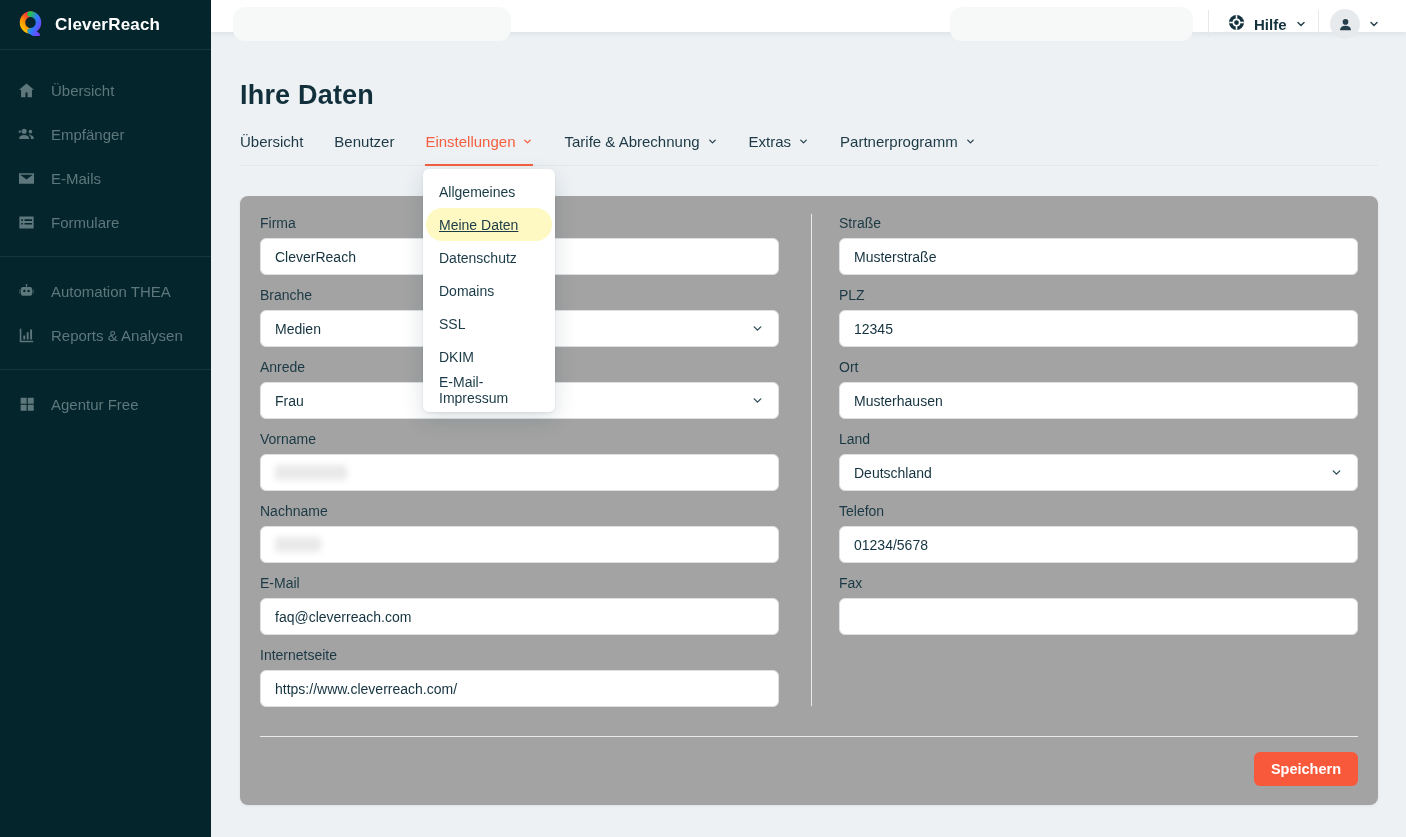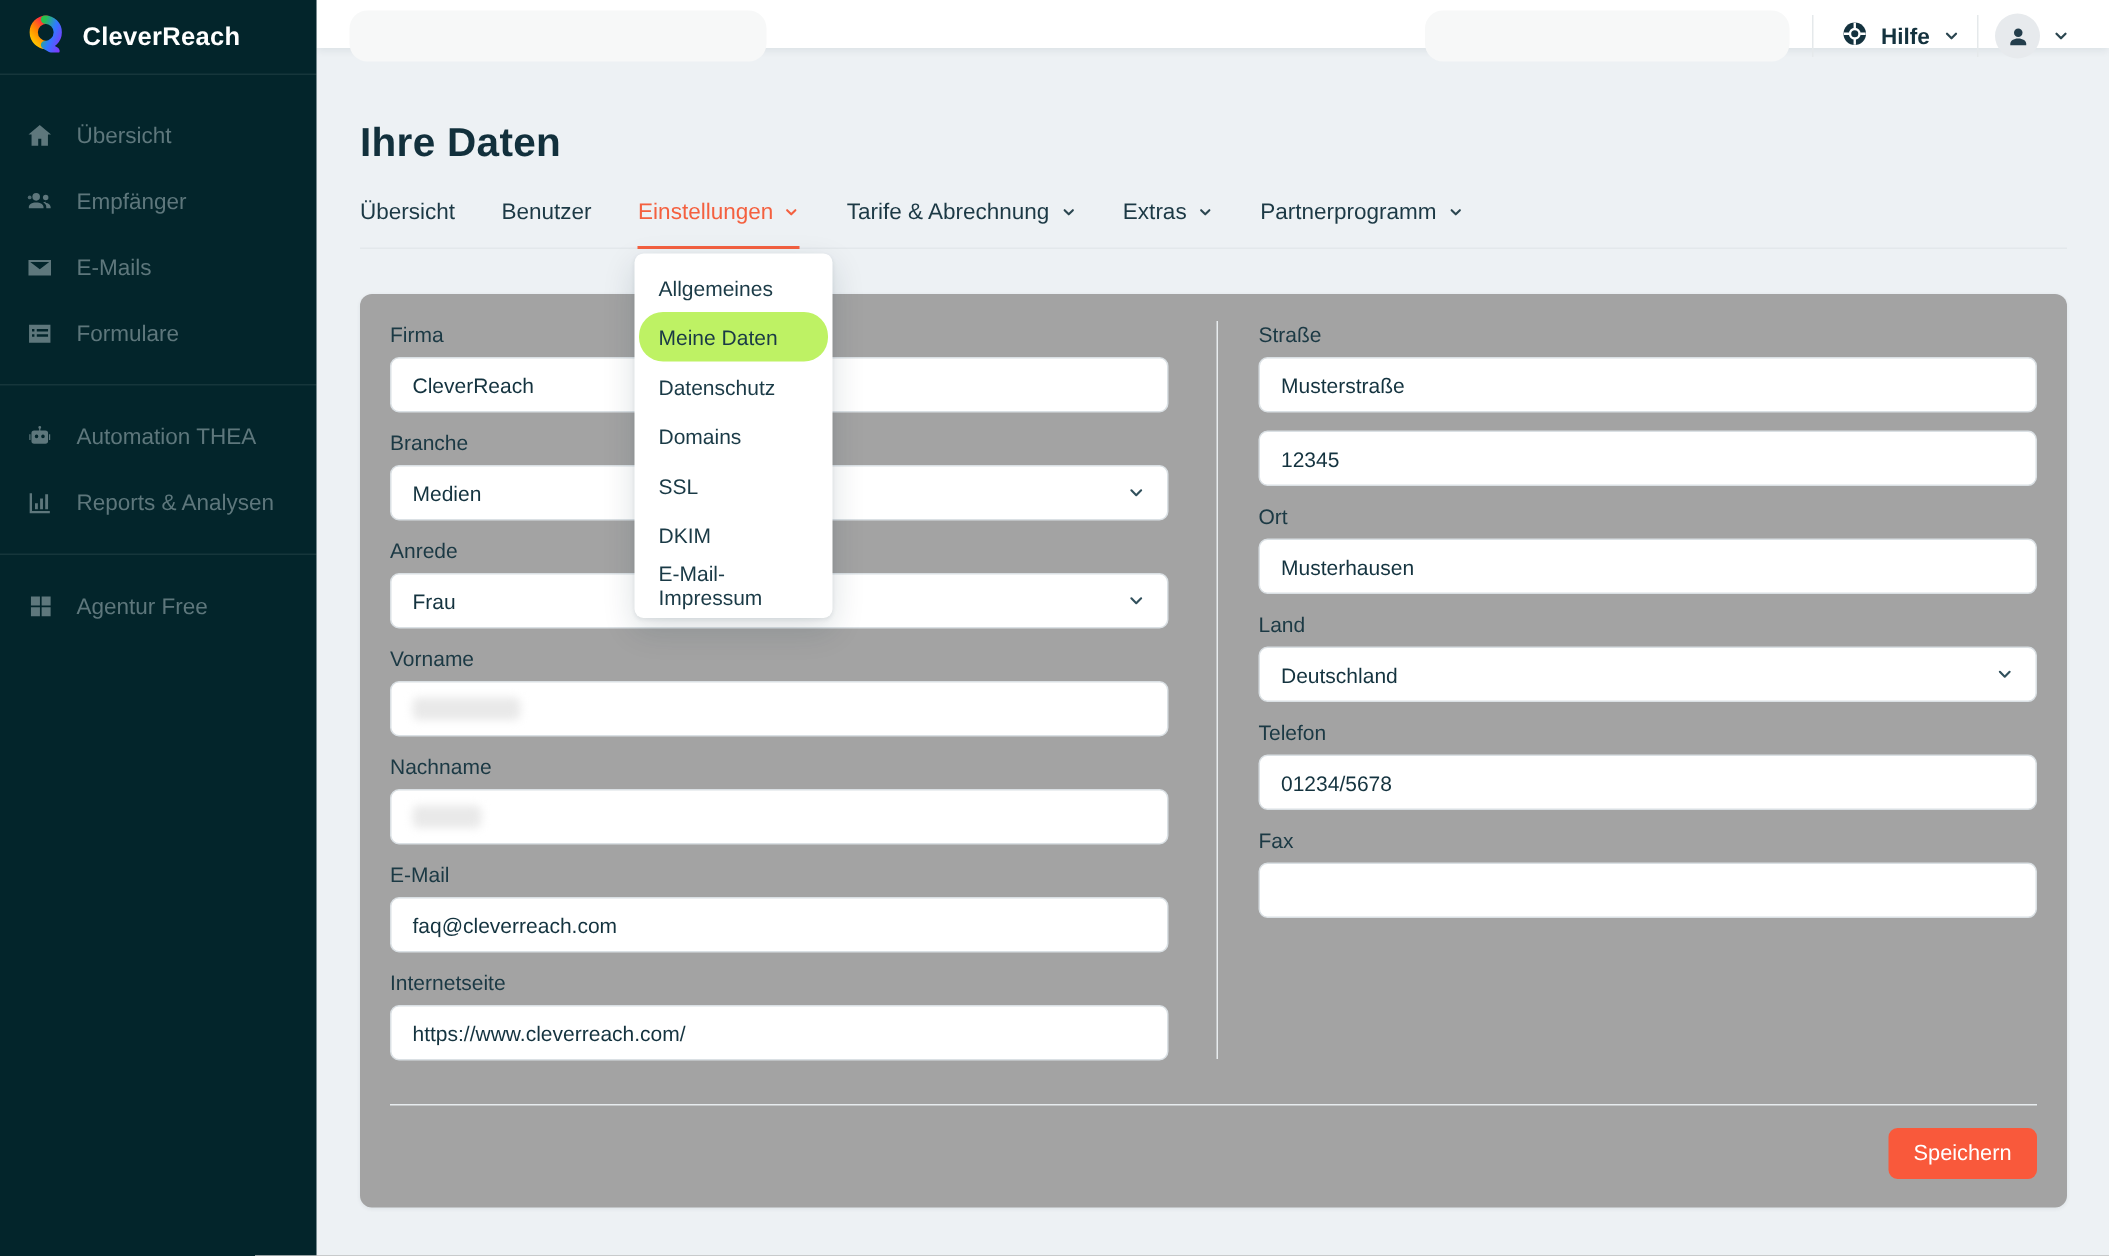--- a/index.html
+++ b/index.html
@@ -81,21 +81,21 @@
   .dropdown {
     position:absolute; left:423px; top:169px; width:132px;
     background:#FFFFFF; border-radius:6px; z-index:40;
     box-shadow:0 8px 22px rgba(16,42,54,.14), 0 1px 3px rgba(16,42,54,.08);
     padding:6px 0;
   }
   .dropdown-item {
     height:33px; display:flex; align-items:center;
     padding:0 16px; font-size:14px; color:#1A3A46; cursor:pointer;
   }
-  .dropdown-item.highlighted { background:#bef264; border-radius:16px; margin:0 3px; padding:0 13px; }
+  .dropdown-item.highlighted { background:#fef9c3; border-radius:16px; margin:0 3px; padding:0 13px;text-decoration:underline; }
 
   
   .card {
     position:absolute; left:240px; top:196px; width:1138px; height:609px;
     background:#a3a3a3; border-radius:8px; z-index:5;
     box-shadow:0 1px 3px rgba(16,42,54,.07);
   }
   .col { position:absolute; top:19px; width:519px; }
   .col-left { left:20px; }
   .col-right { left:599px; }
@@ -112,21 +112,21 @@
   .select-box .chev { color:#31505C; }
   .redact {
     position:absolute; left:15px; top:11px; height:15px; border-radius:4px;
     background:#E9E9E9; filter:blur(3px);
   }
   .redact-wide { width:72px; } .redact-narrow { width:46px; }
   .card-divider { position:absolute; left:20px; top:540px; width:1098px; height:1px; background:#E7EBEE; }
   .save-btn {
     position:absolute; right:20px; top:556px; height:34px;
     background:#F9593B; color:#FFFFFF; border:none; border-radius:6px;
-    font-family:"Liberation Sans", sans-serif; font-size:14.5px; font-weight:400;
+    font-family:"Liberation Sans", sans-serif; font-size:14.5px; font-weight:700;
     padding:0 17px; cursor:pointer;
   }
 </style>
 </head>
 <body>
 
 <aside class="sidebar">
   <div class="logo-row">
     <span class="ic">
       <svg width="30" height="26" viewBox="0 0 30 26" aria-hidden="true">
@@ -374,20 +374,21 @@
   <div class="col-divider"></div>
 
   <div class="col col-right">
     <div class="field">
       <label class="field-label">Straße</label>
       <div class="input-wrap">
         <input class="text-input" type="text" value="Musterstraße" style="">
       </div>
     </div>
     <div class="field">
+      <label class="field-label">PLZ</label>
       <div class="input-wrap">
         <input class="text-input" type="text" value="12345" style="">
       </div>
     </div>
     <div class="field">
       <label class="field-label">Ort</label>
       <div class="input-wrap">
         <input class="text-input" type="text" value="Musterhausen" style="">
       </div>
     </div>

